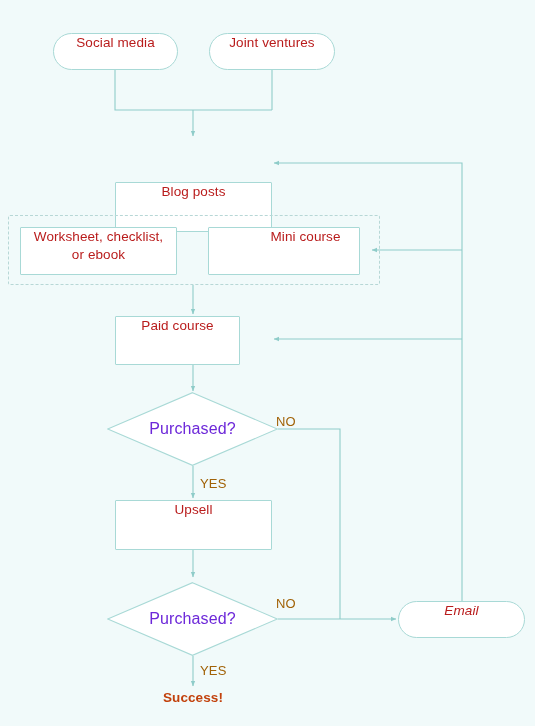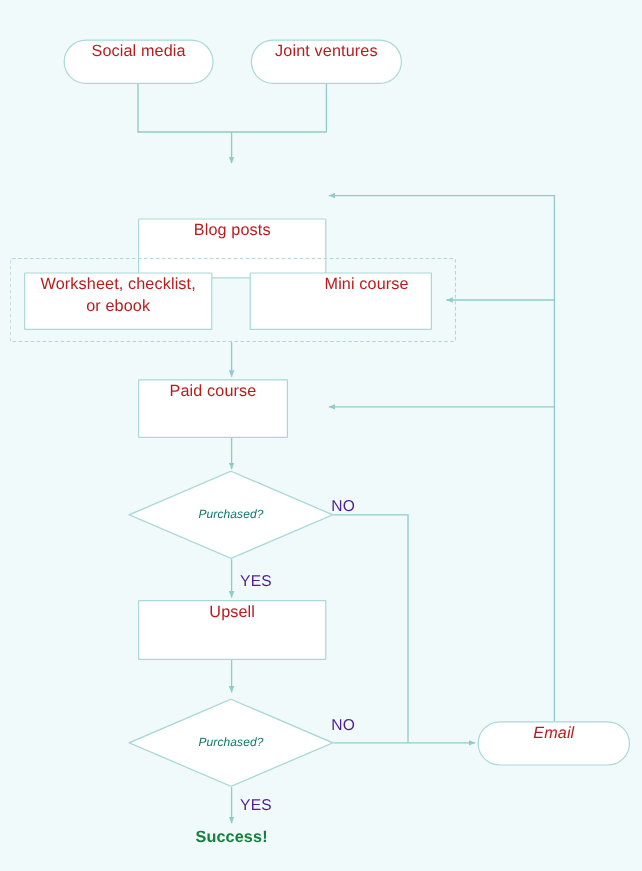--- a/index.html
+++ b/index.html
@@ -60,35 +60,34 @@
   }
   .diamond-label {
     position: absolute;
     left: 0;
     top: 0;
     width: 100%;
     height: 100%;
     display: flex;
     align-items: center;
     justify-content: center;
-    color: #0f766e;
-    font-size: 10px;
+    color: #6d28d9;
+    font-size: 16px;
     letter-spacing: 0.1px;
-    font-style: italic;
   }
   .edge-label {
     position: absolute;
-    color: #4c1d95;
+    color: #a16207;
     font-size: 13px;
     letter-spacing: 0.2px;
     white-space: nowrap;
   }
   .terminal-text {
     position: absolute;
-    color: #15803d;
+    color: #c2410c;
     font-size: 13.5px;
     font-weight: bold;
     letter-spacing: 0.1px;
     white-space: nowrap;
     text-align: center;
   }
 </style>
 </head>
 <body>
 

